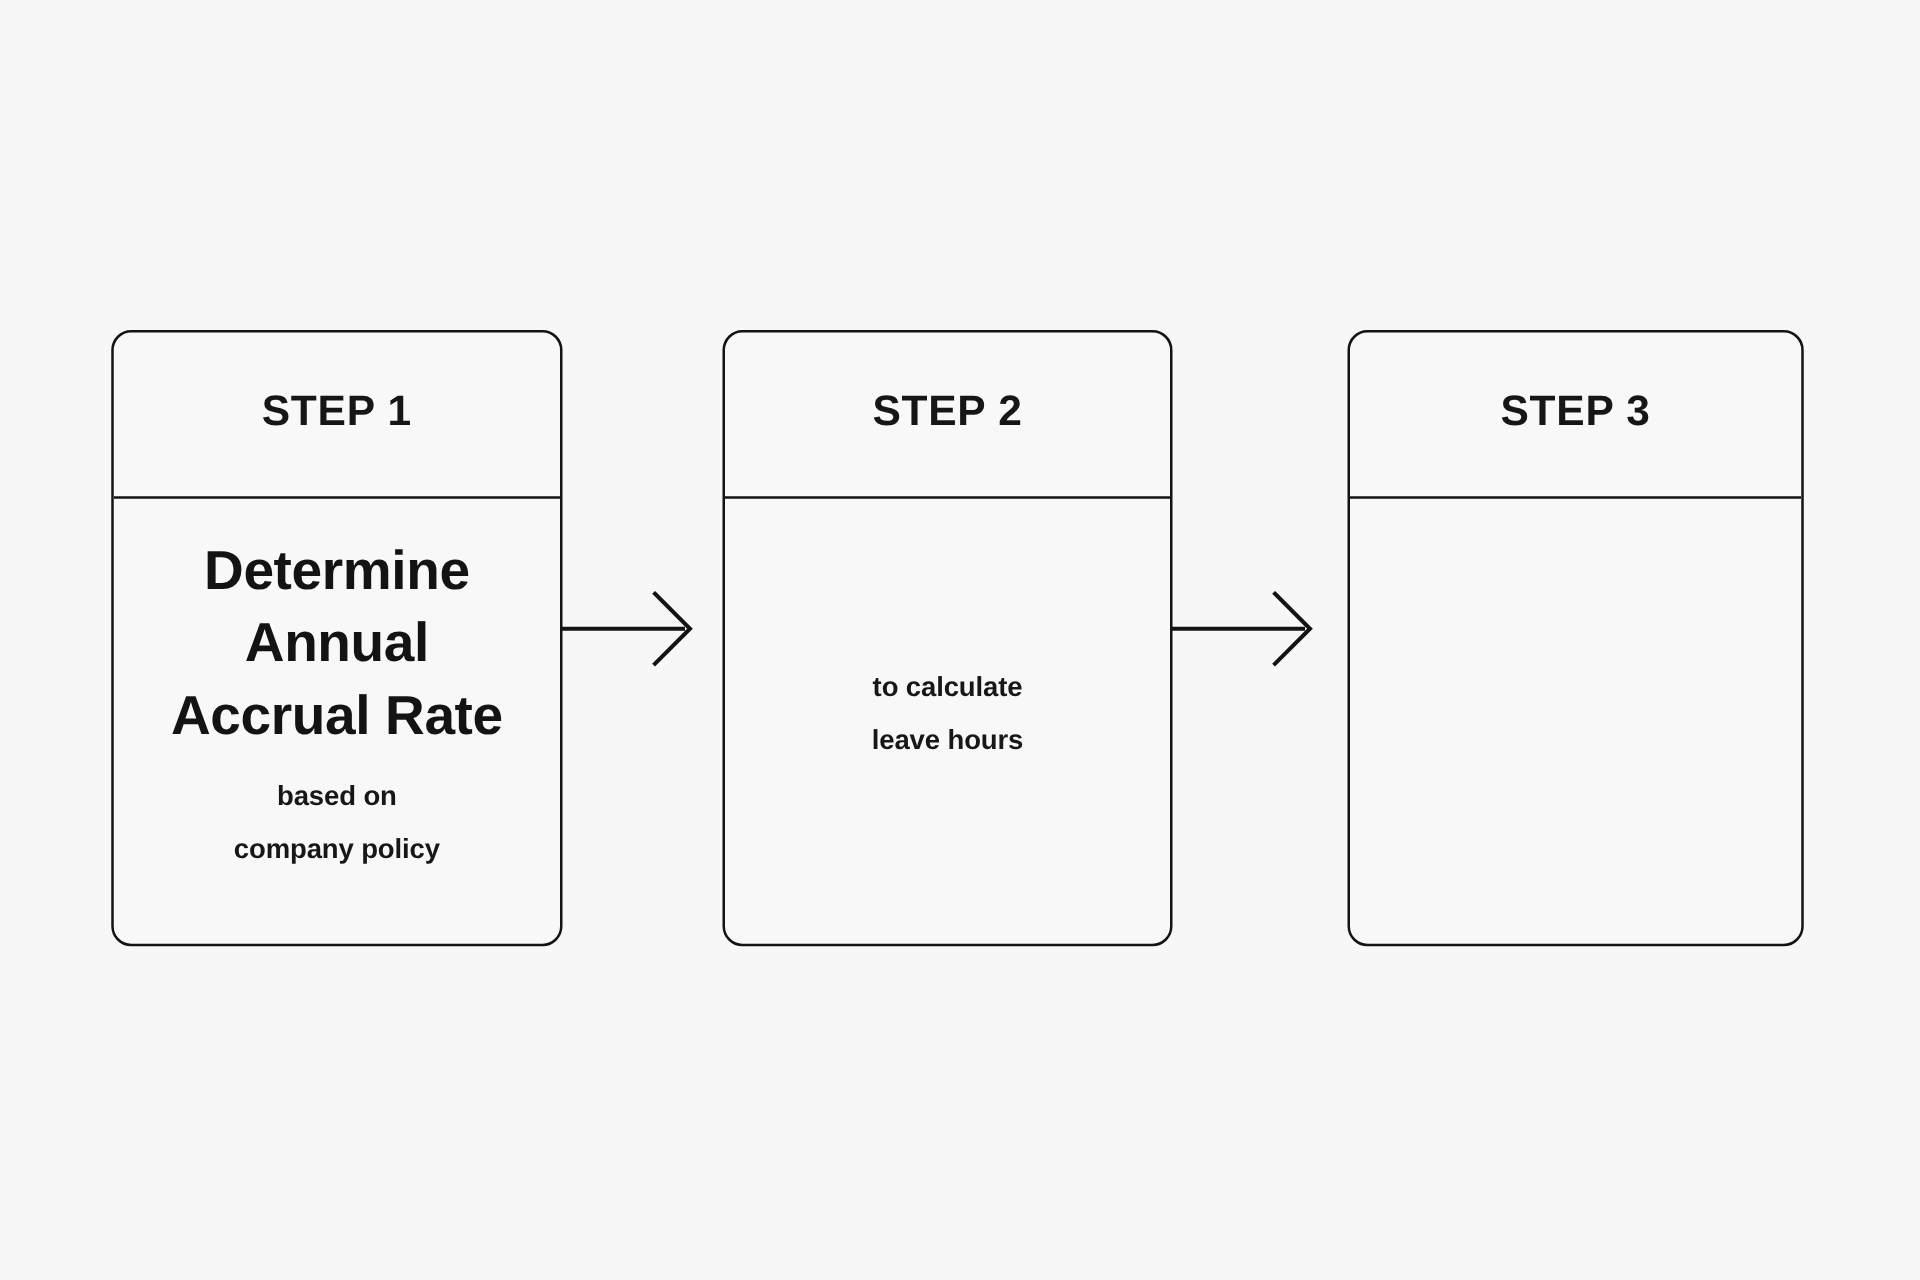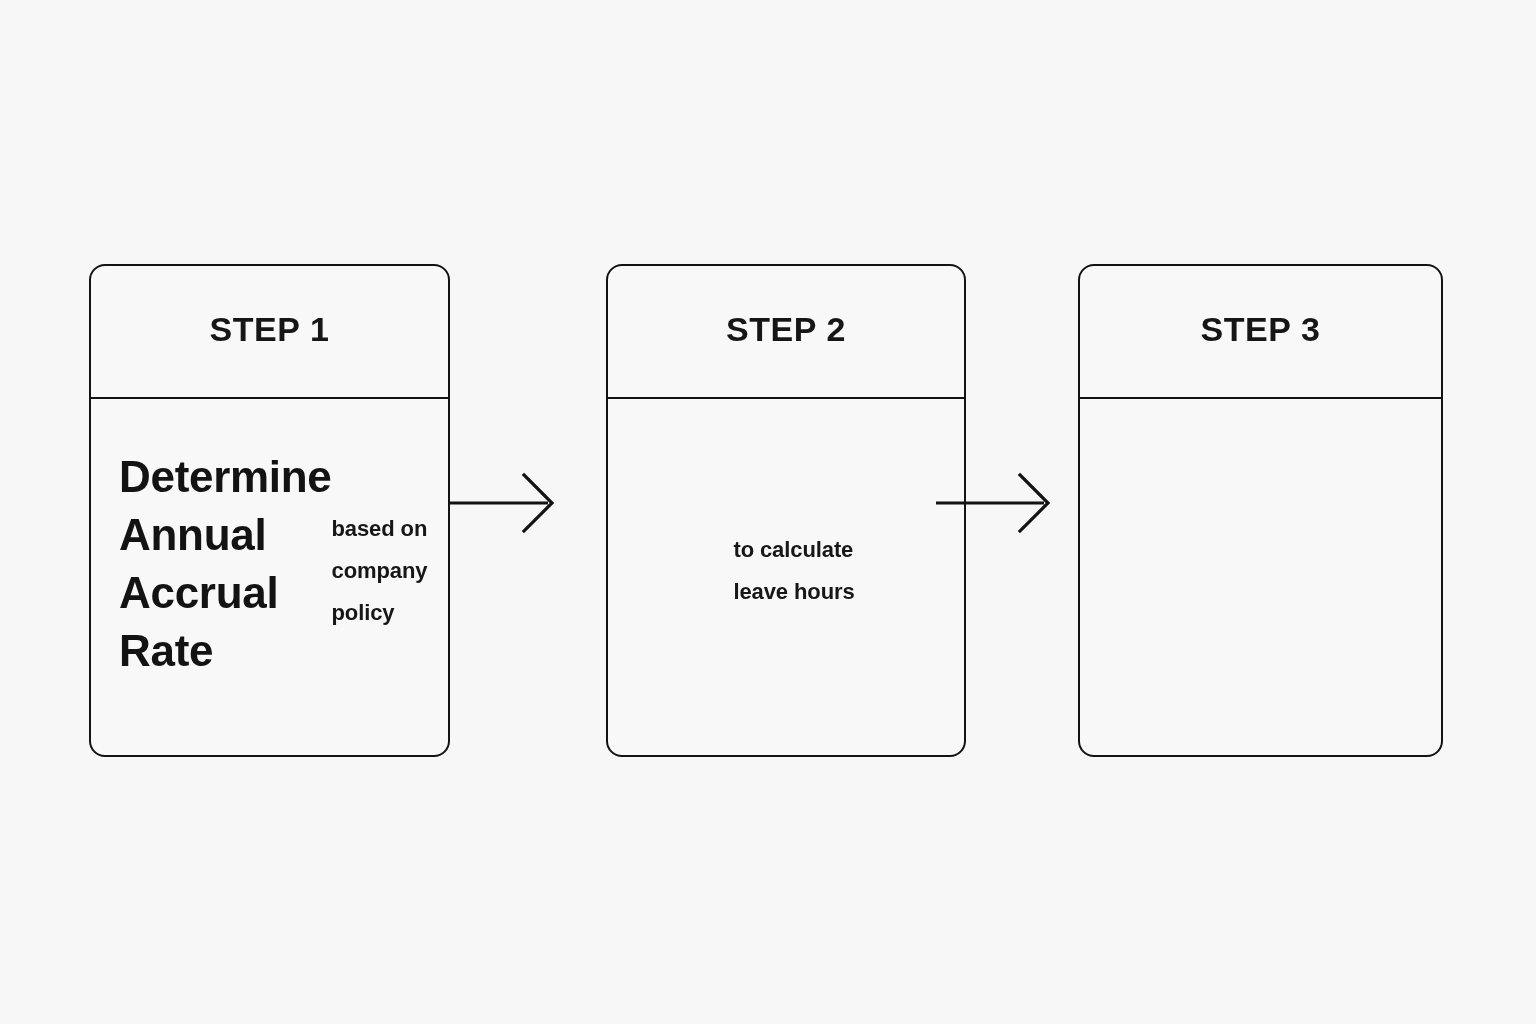--- a/index.html
+++ b/index.html
@@ -29,21 +29,21 @@
     box-sizing: border-box;
     background: #f8f8f8;
     border: 2.5px solid #131313;
     border-radius: 16px;
     display: flex;
     flex-direction: column;
     overflow: hidden;
   }
 
   #card-1 { left: 89px;   width: 361px; }
-  #card-2 { left: 578px;  width: 360px; margin-left: 28px; }
+  #card-2 { left: 578px;  width: 360px; }
   #card-3 { left: 1078px; width: 365px; }
 
   .step-header {
     height: 133px;
     flex: 0 0 133px;
     box-sizing: border-box;
     border-bottom: 2.5px solid #131313;
     display: flex;
     align-items: center;
     justify-content: center;
@@ -56,24 +56,25 @@
     letter-spacing: 0.6px;
     color: #161616;
     line-height: 1;
     text-align: center;
   }
 
   .step-body {
     flex: 1 1 auto;
     box-sizing: border-box;
     display: flex;
-    flex-direction: row;
+    flex-direction: column;
     align-items: center;
     justify-content: center;
-    padding: 4px 12px 30px 28px;
+    padding: 4px 12px 30px 12px;
+    text-align: center;
   }
 
   .step-title {
     font-size: 44px;
     font-weight: 700;
     line-height: 58px;
     color: #131313;
     letter-spacing: -0.3px;
     white-space: pre-line;
     margin: 0;

